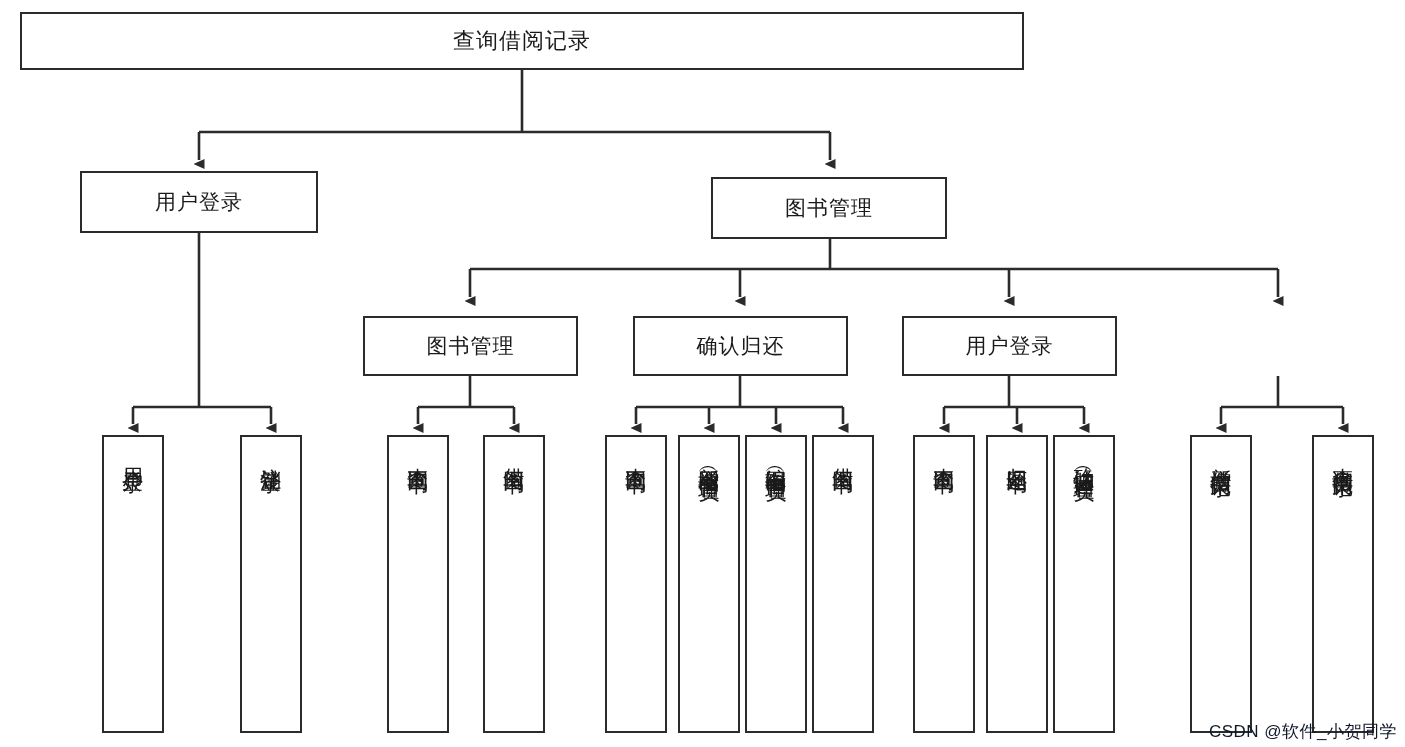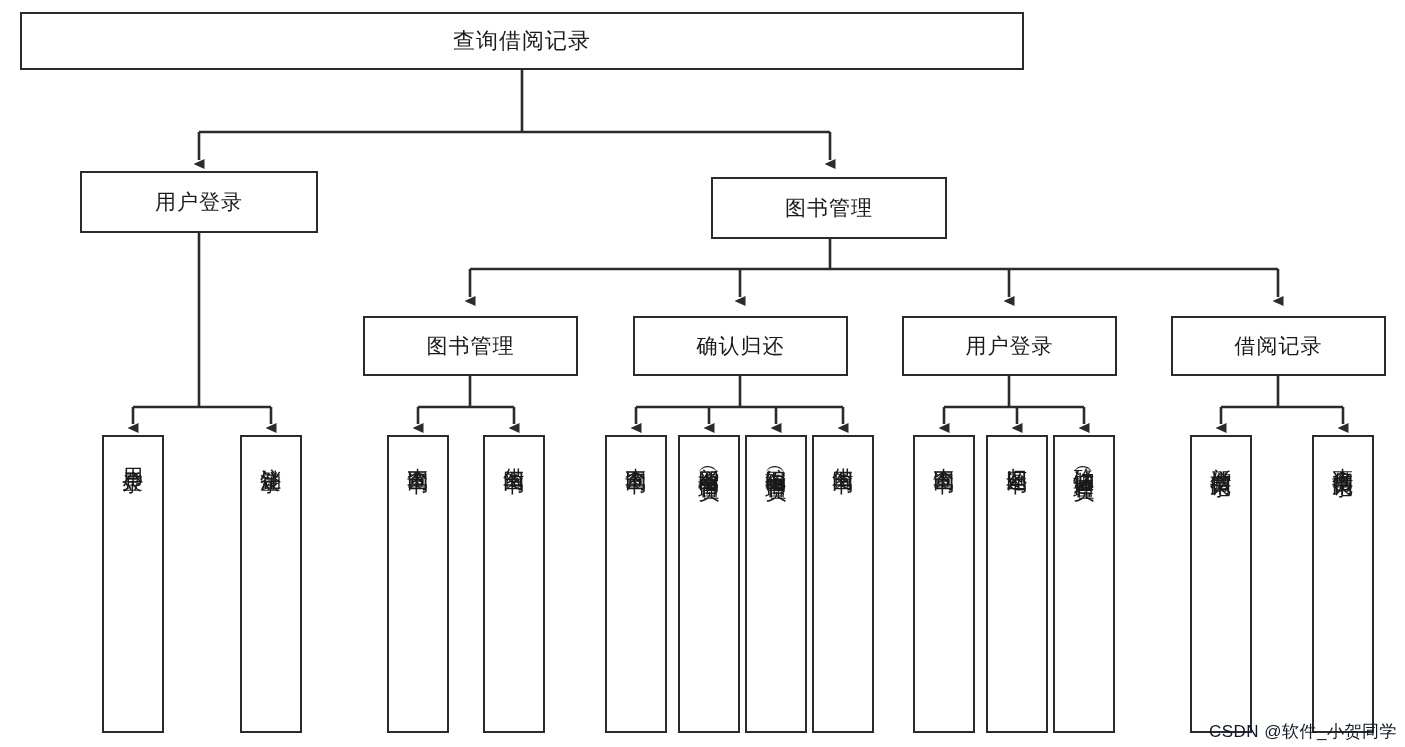--- a/index.html
+++ b/index.html
@@ -139,23 +139,20 @@
 
   <div class="node horiz" style="left: 363px; top: 316px; width: 215px; height: 60px;">
       <span>图书管理</span>
     </div>
   <div class="node horiz" style="left: 633px; top: 316px; width: 215px; height: 60px;">
       <span>确认归还</span>
     </div>
   <div class="node horiz" style="left: 902px; top: 316px; width: 215px; height: 60px;">
       <span>用户登录</span>
     </div>
-  <div class="node horiz" style="left: 1171px; top: 316px; width: 215px; height: 60px;">
-      <span>借阅记录</span>
-    </div>
 
   <div class="node leaf" style="left: 102px; top: 435px; width: 62px; height: 298px;">
       <span class="vtext">用户登录</span>
     </div>
   <div class="node leaf" style="left: 240px; top: 435px; width: 62px; height: 298px;">
       <span class="vtext">注销登录</span>
     </div>
   <div class="node leaf" style="left: 387px; top: 435px; width: 62px; height: 298px;">
       <span class="vtext">查询图书</span>
     </div>

